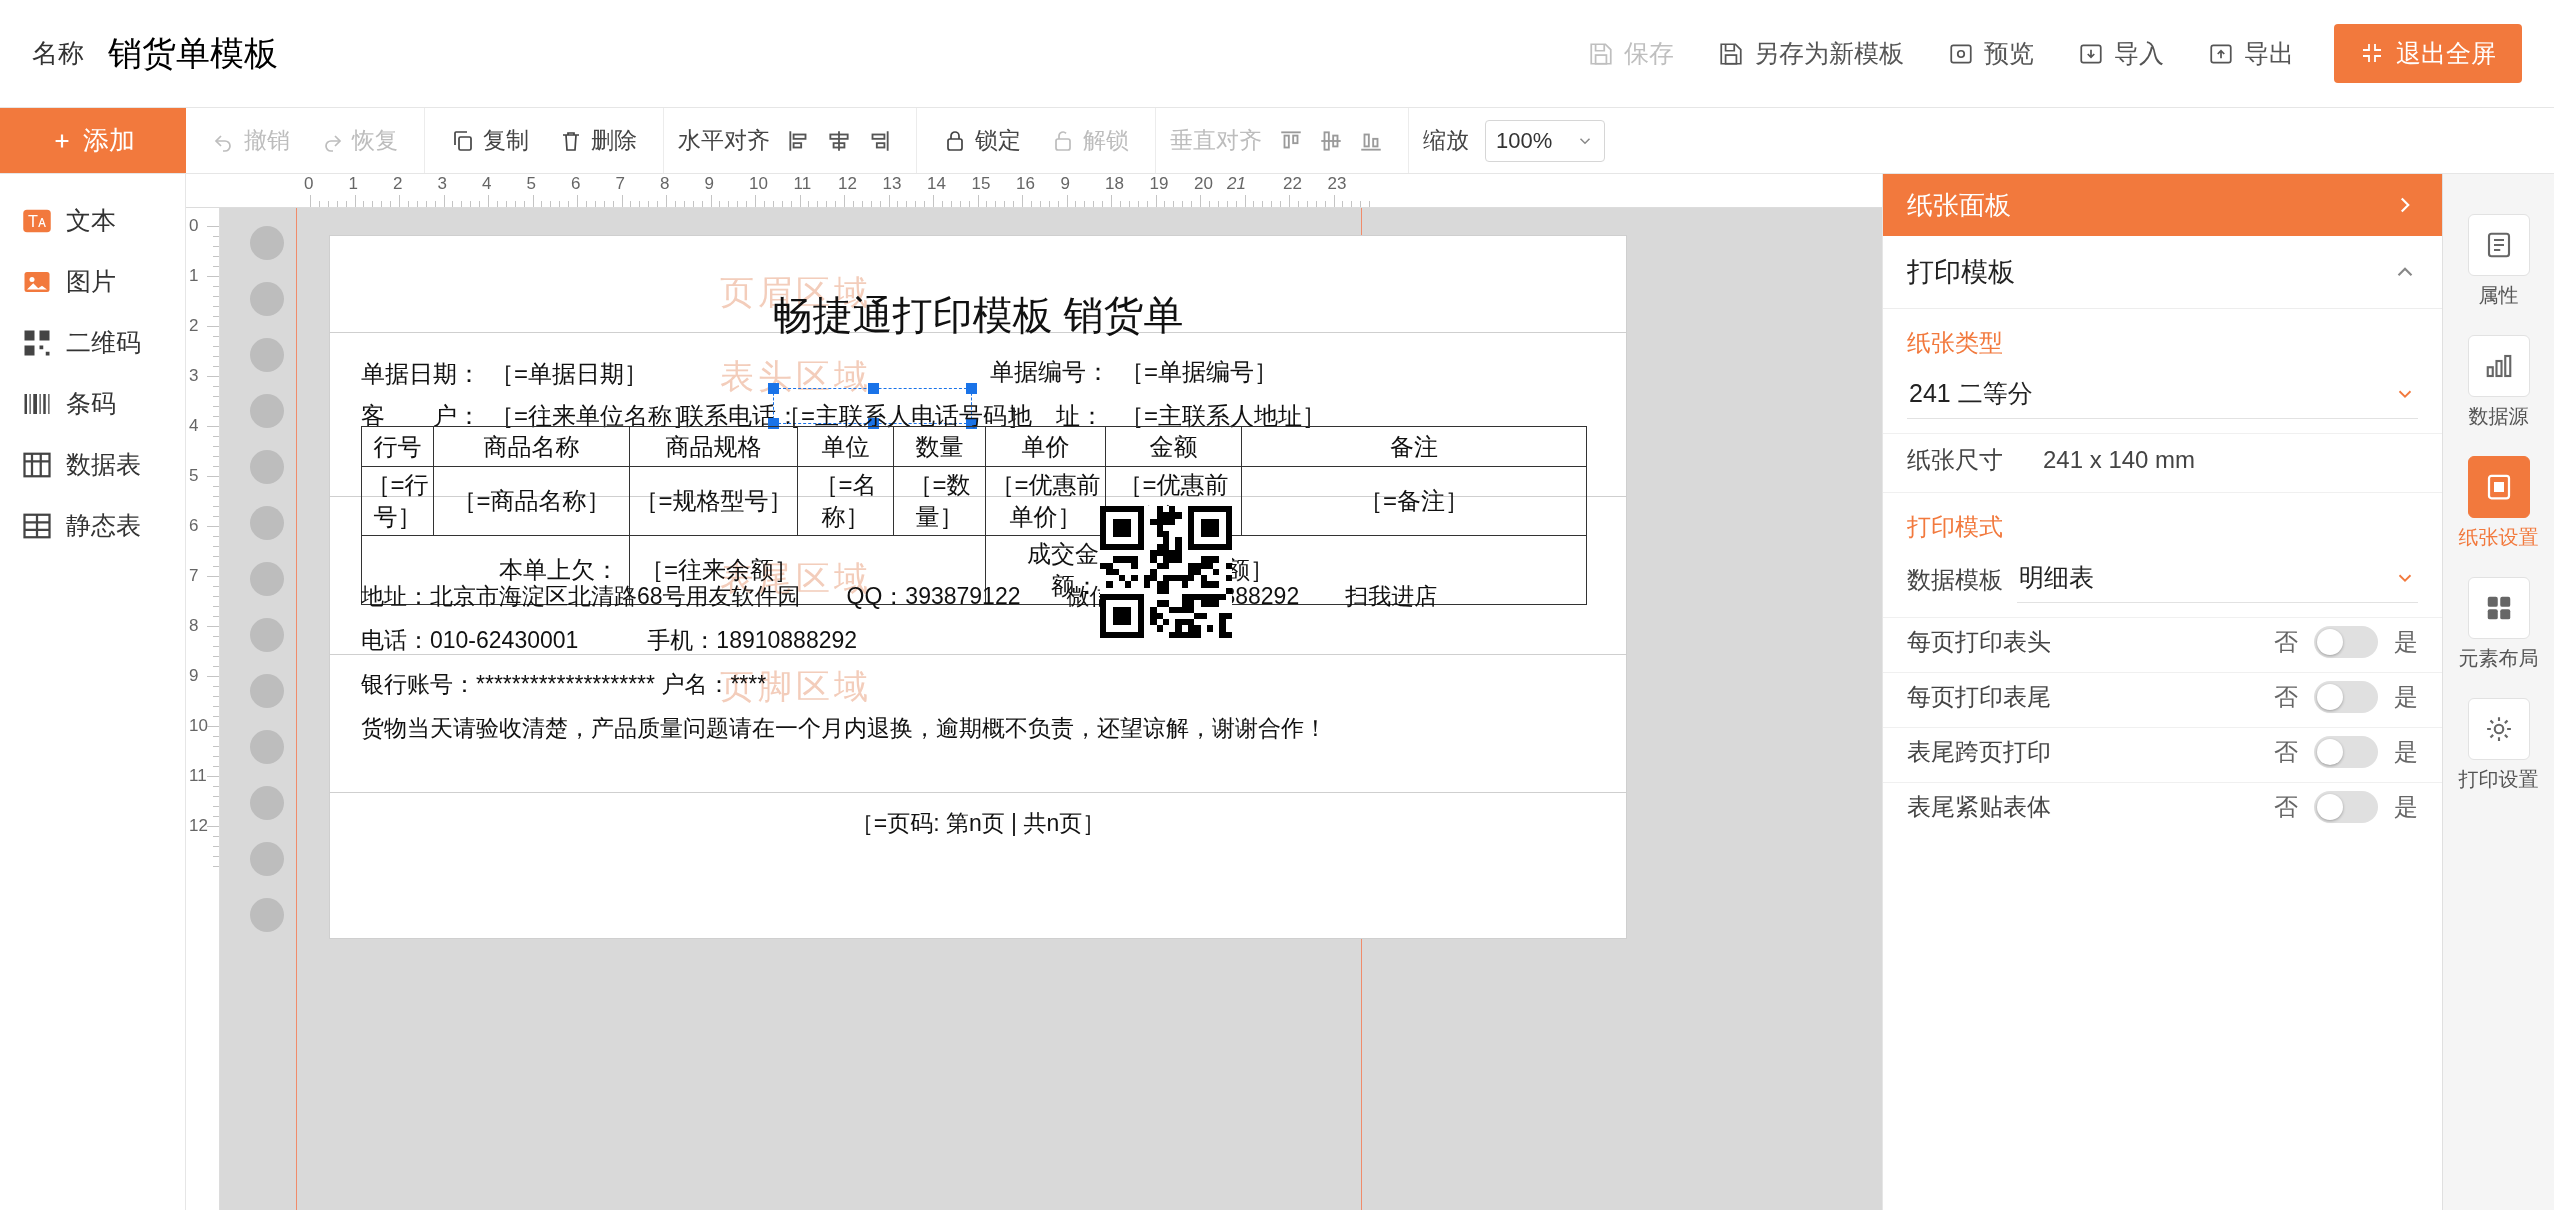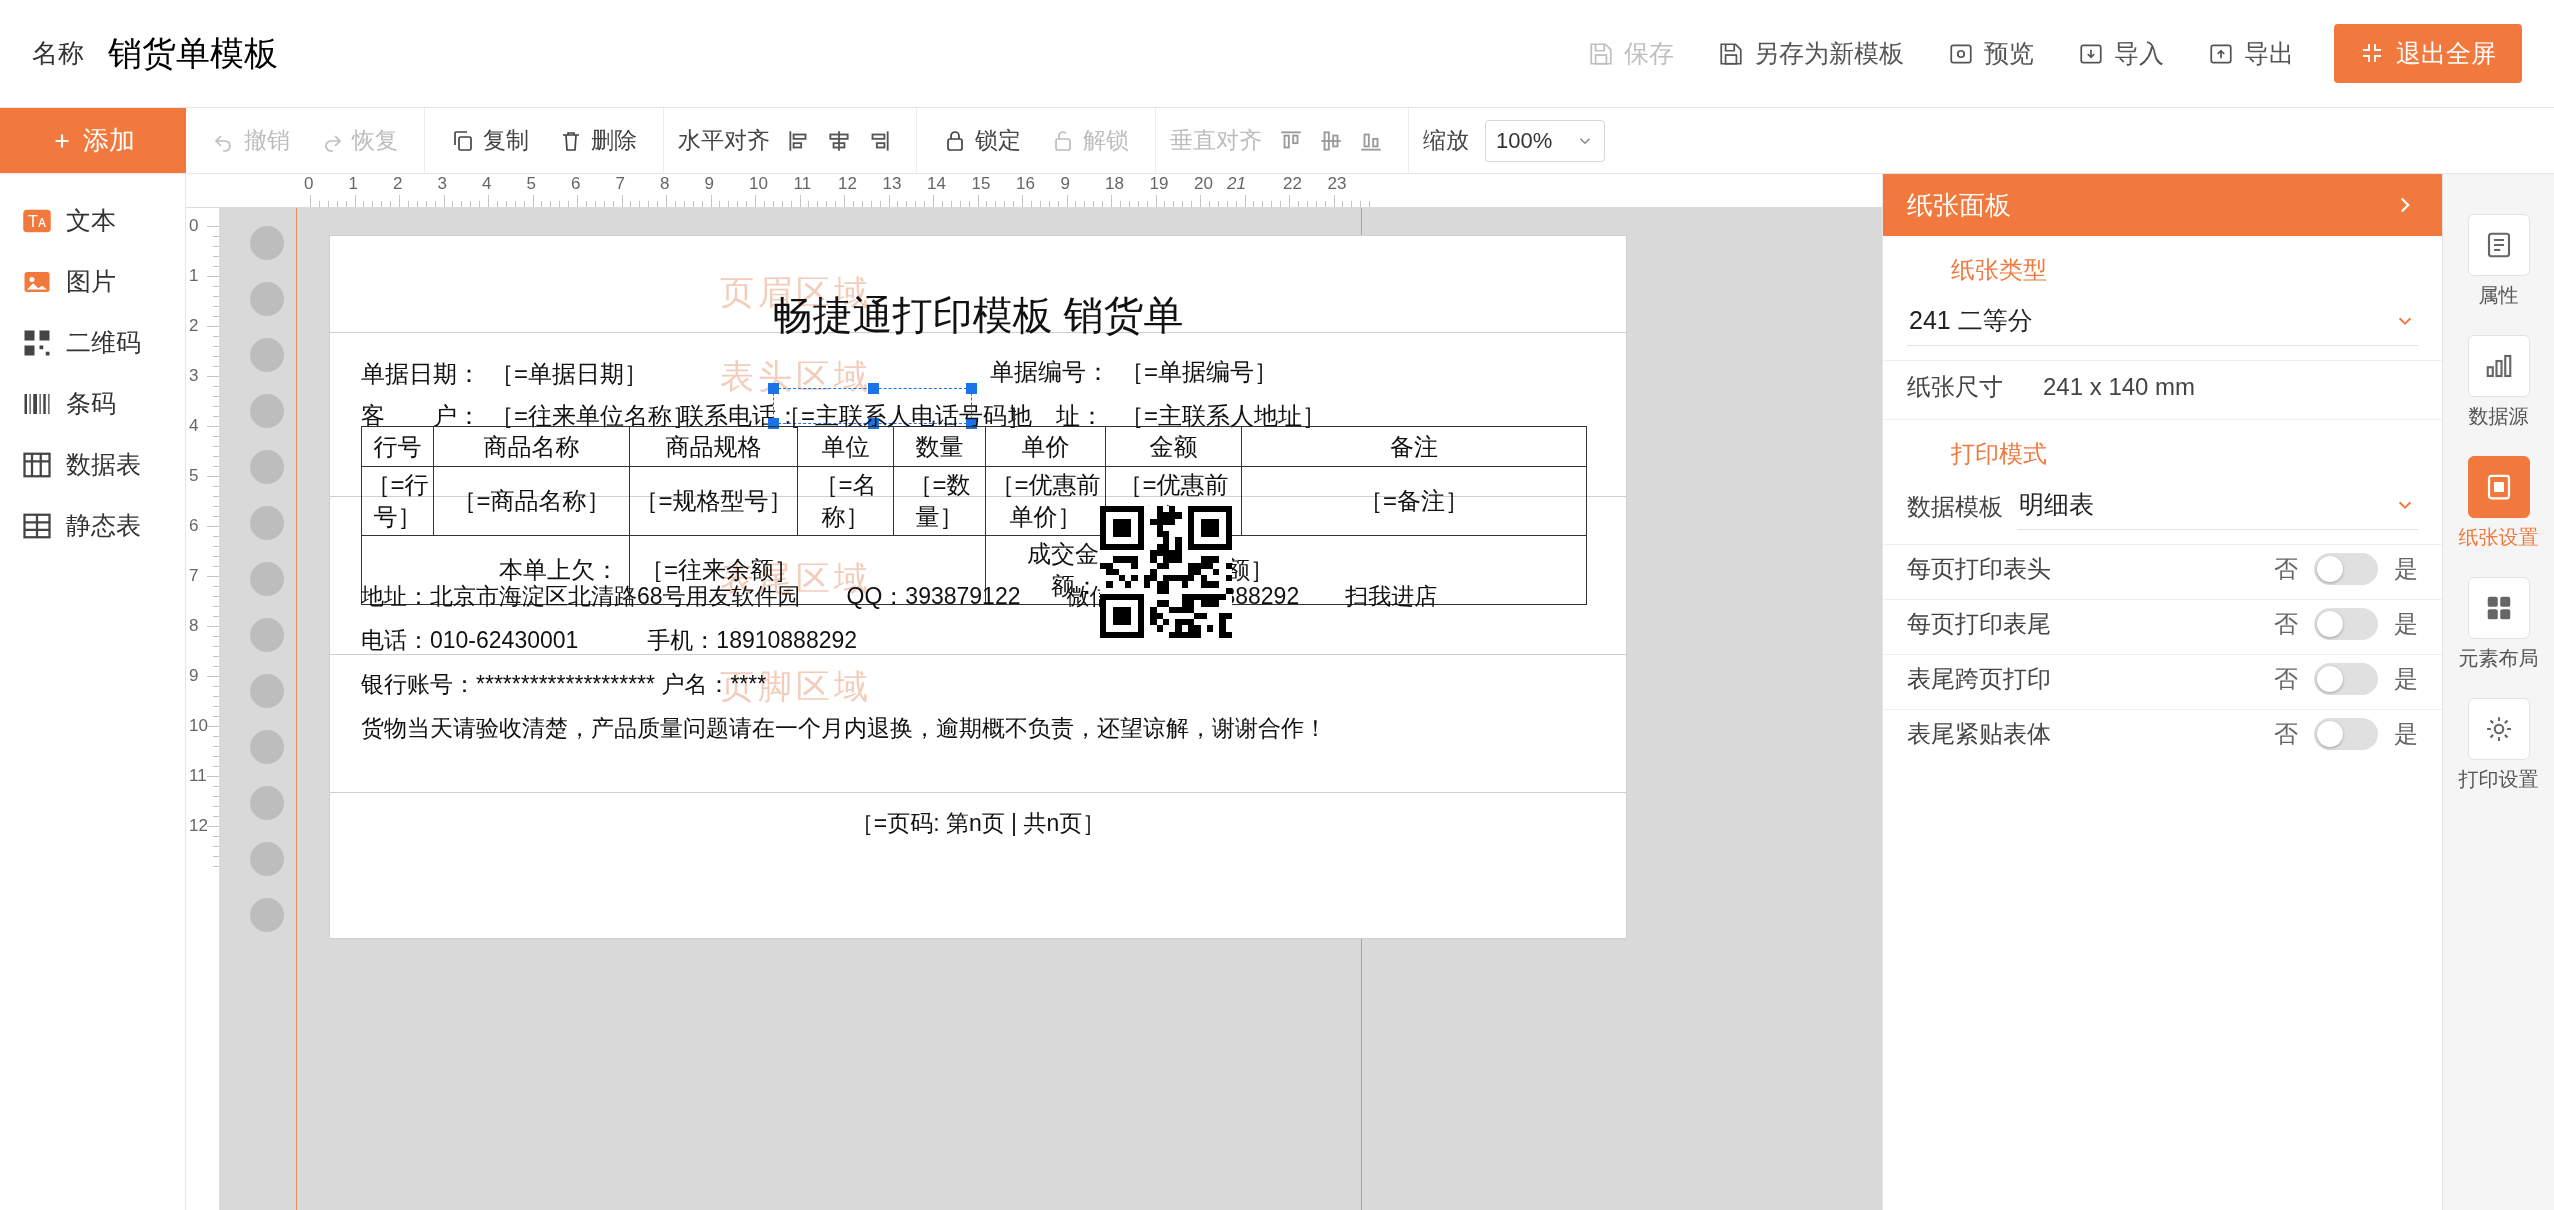--- a/index.html
+++ b/index.html
@@ -170,21 +170,21 @@
   .rp-head {
     height: 62px; background: #f2793d; color: #fff;
     display: flex; align-items: center; justify-content: space-between;
     padding: 0 24px; font-size: 26px;
   }
   .rp-section-title {
     display: flex; align-items: center; justify-content: space-between;
     padding: 18px 24px; font-size: 27px; color: #222;
     border-bottom: 1px solid #ededed;
   }
-  .rp-group-label { color: #f2793d; font-size: 24px; padding: 18px 24px 6px; margin-left: 44px; }
+  .rp-group-label { color: #f2793d; font-size: 24px; padding: 18px 24px 6px; }
   .rp-row {
     display: flex; align-items: center; justify-content: space-between;
     padding: 8px 24px 14px; border-bottom: 1px solid #f0f0f0;
   }
   .rp-row.noborder { border-bottom: none; }
   .rp-field-label { font-size: 24px; color: #444; white-space: nowrap; }
   .rp-select {
     display: flex; align-items: center; justify-content: space-between;
     flex: 1; margin-left: 14px;
     border-bottom: 1px solid #e2e2e2; padding: 4px 2px 8px;
@@ -1017,20 +1017,26 @@
     </div>
 
     <div class="rightpanel">
       <div class="rp-head">
         <span>纸张面板</span>
         <svg width="26" height="26" viewBox="0 0 24 24" fill="none" stroke="#fff" stroke-width="2">
             <path d="M9 6l6 6-6 6"></path>
           </svg>
       </div>
 
+      <div class="rp-section-title">
+        <span>打印模板</span>
+        <svg width="26" height="26" viewBox="0 0 24 24" fill="none" stroke="#888" stroke-width="2">
+            <path d="M6 15l6-6 6 6"></path>
+          </svg>
+      </div>
 
       <div class="rp-group-label">纸张类型</div>
       <div class="rp-row">
         <div class="rp-select" style="margin-left:0">
           <span>241 二等分</span>
           <svg width="22" height="22" viewBox="0 0 24 24" fill="none" stroke="#f2793d" stroke-width="2">
               <path d="M6 9l6 6 6-6"></path>
             </svg>
         </div>
       </div>

